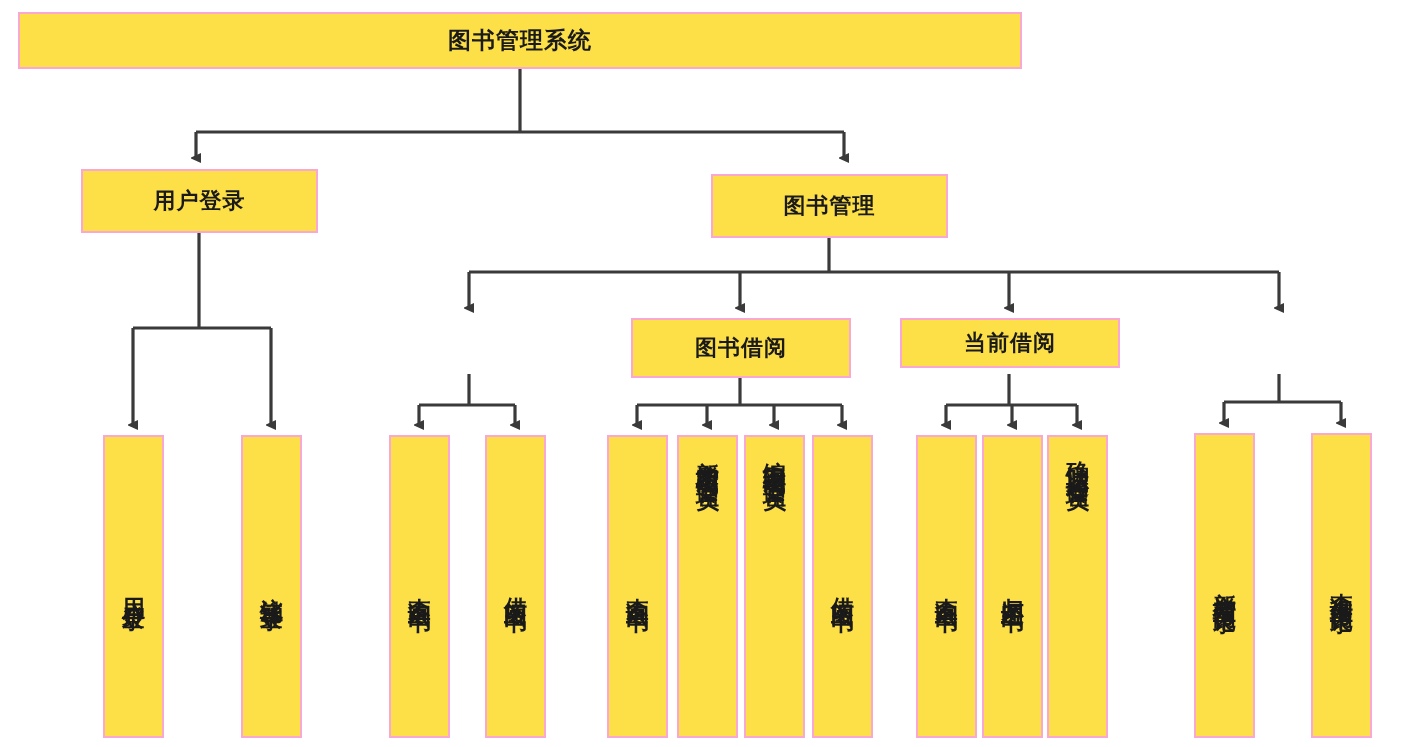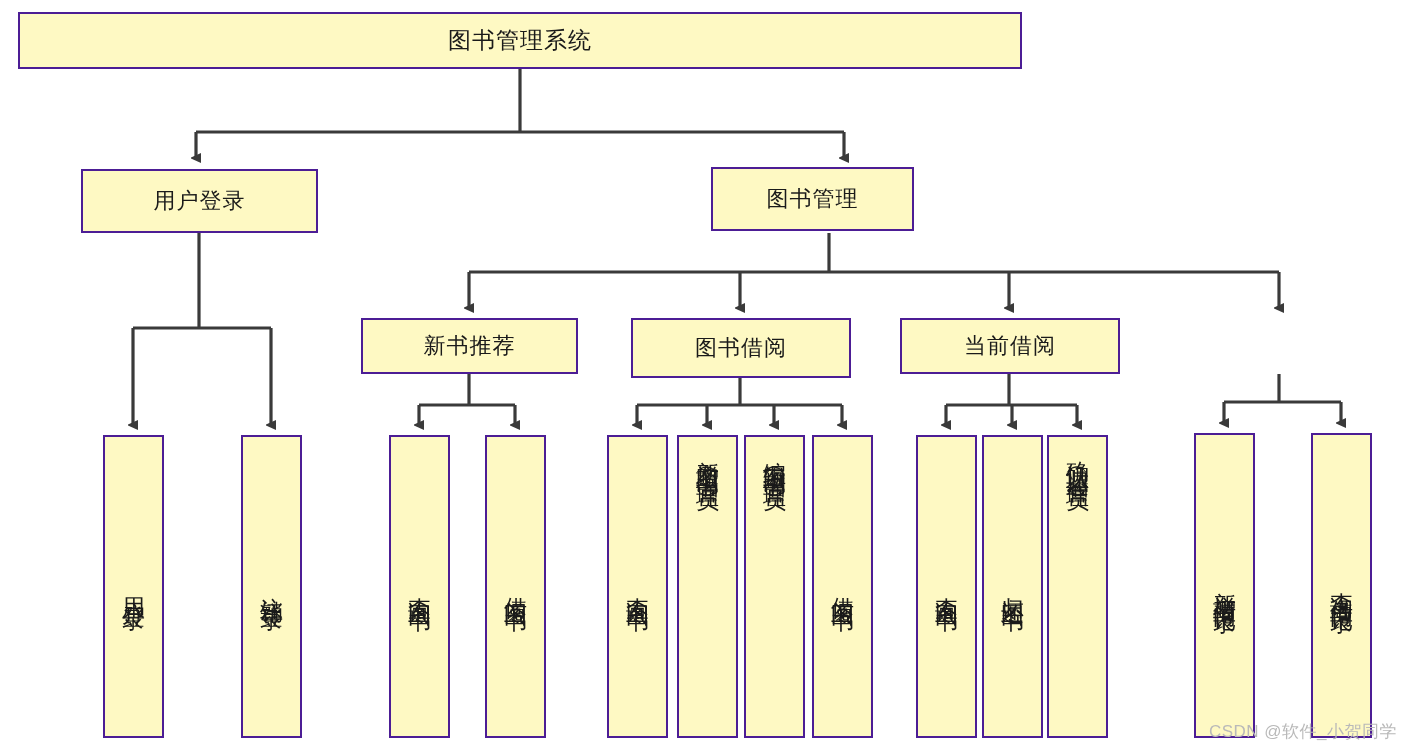--- a/index.html
+++ b/index.html
@@ -21,26 +21,27 @@
   #diagram-svg {
     position: absolute;
     left: 0;
     top: 0;
     width: 1405px;
     height: 747px;
   }
   .node-box {
     position: absolute;
     box-sizing: border-box;
-    background: #fef9c3;
-    border: 2px solid #4c1d95;
+    background: #fde047;
+    border: 2px solid #f9a8d4;
     display: flex;
     align-items: center;
     justify-content: center;
     color: #1a1a1a;
+    font-weight: bold;
   }
   .node-label {
     display: block;
     text-align: center;
     letter-spacing: 1px;
     line-height: 1.28;
     color: #1a1a1a;
     white-space: nowrap;
   }
   .node-box.horizontal .node-label {
@@ -132,31 +133,28 @@
     </g>
   </svg>
 
   <div class="node-box root horizontal" style="left:18px; top:12px; width:1004px; height:57px;">
     <span class="node-label">图书管理系统</span>
   </div>
 
   <div class="node-box horizontal" style="left:81px; top:169px; width:237px; height:64px;">
     <span class="node-label">用户登录</span>
   </div>
-  <div class="node-box horizontal" style="left:711px; top:167px; width:203px; height:64px;">
+  <div class="node-box horizontal" style="left:711px; top:174px; width:237px; height:64px;">
     <span class="node-label">图书管理</span>
   </div>
 
-  <div class="node-box horizontal" style="left:361px; top:318px; width:217px; height:56px;">
-    <span class="node-label">新书推荐</span>
-  </div>
   <div class="node-box horizontal" style="left:631px; top:318px; width:220px; height:60px;">
     <span class="node-label">图书借阅</span>
   </div>
-  <div class="node-box horizontal" style="left:900px; top:318px; width:220px; height:56px;">
+  <div class="node-box horizontal" style="left:900px; top:318px; width:220px; height:50px;">
     <span class="node-label">当前借阅</span>
   </div>
 
   <div class="node-box vertical centered" style="left:103px; top:435px; width:61px; height:303px;">
     <span class="node-label">用户登录</span>
   </div>
   <div class="node-box vertical centered" style="left:241px; top:435px; width:61px; height:303px;">
     <span class="node-label">注销登录</span>
   </div>
 
@@ -190,15 +188,14 @@
     <span class="node-label">确认归还（管理员）</span>
   </div>
 
   <div class="node-box vertical centered" style="left:1194px; top:433px; width:61px; height:305px;">
     <span class="node-label">新增借阅记录</span>
   </div>
   <div class="node-box vertical centered" style="left:1311px; top:433px; width:61px; height:305px;">
     <span class="node-label">查询借阅记录</span>
   </div>
 
-  <div id="watermark">CSDN @软件_小贺同学</div>
 
 </div>
 
 </body></html>

